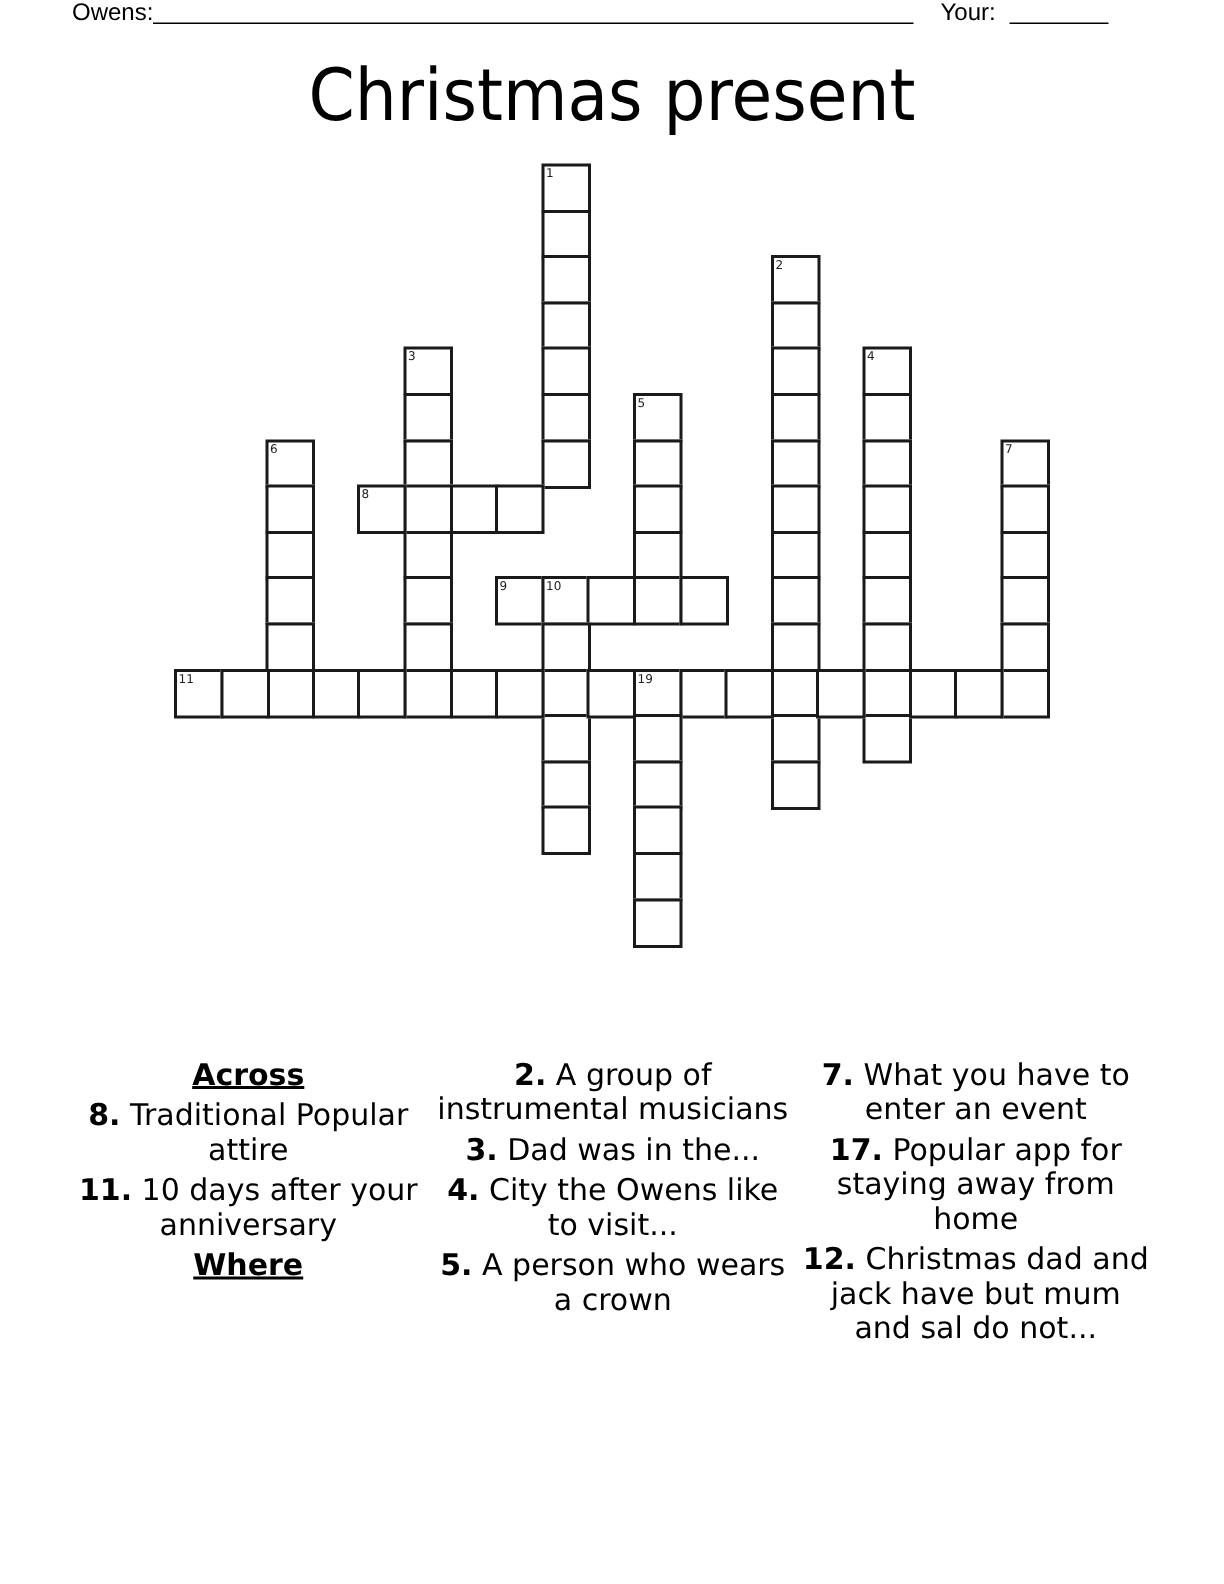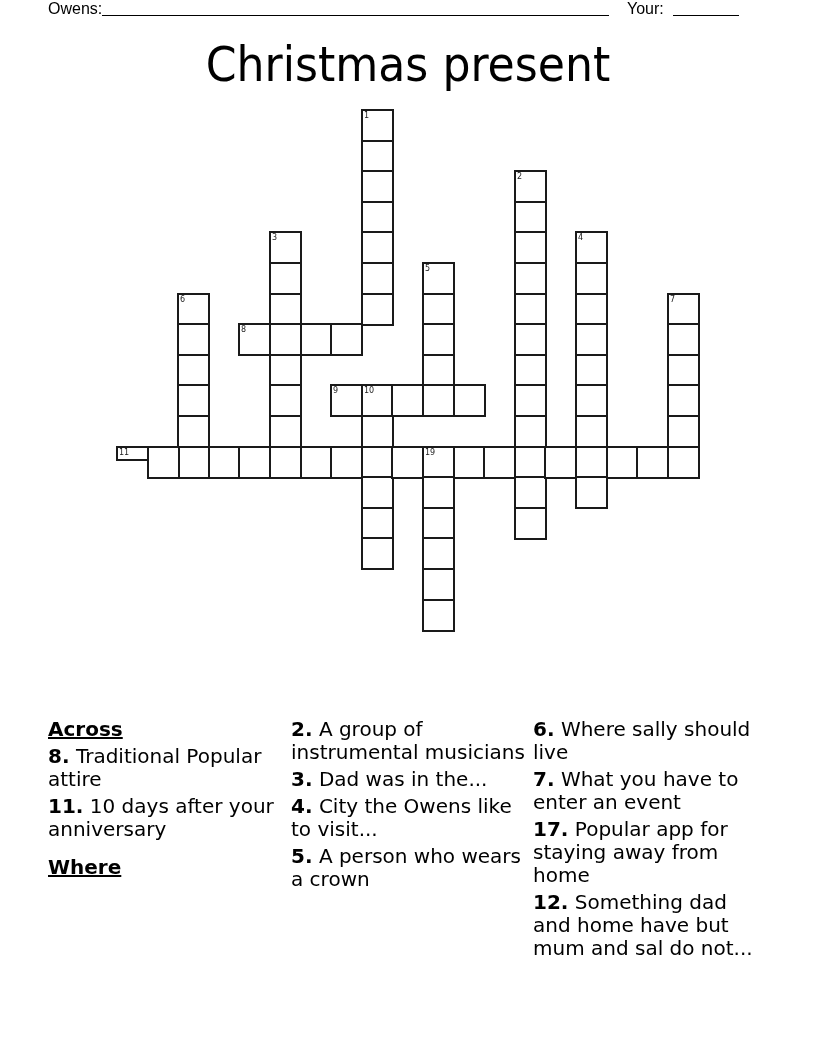--- a/index.html
+++ b/index.html
@@ -26,21 +26,21 @@
   }
   .cell .num {
     position: absolute; left: 1px; top: 0px;
     font-family: "DejaVu Sans", sans-serif; font-size: 8px; line-height: 9px; color: #222;
   }
 
   .clues {
     position: absolute; top: 700px; left: 48px; width: 740px;
     font-family: "DejaVu Sans", sans-serif; font-size: 20px; line-height: 23px;
   }
-  .clue-col { position: absolute; top: 18px; width: 235px; }
+  .clue-col { position: absolute; top: 5px; width: 235px; text-align: center; }
   .clue-col.c1 { left: 0; }
   .clue-col.c2 { left: 243px; }
   .clue-col.c3 { left: 485px; }
   .clue-heading { font-weight: bold; text-decoration: underline; margin-bottom: 4px; display: block; }
   .clue { margin-bottom: 4px; display: block; }
   .clue .cnum { font-weight: bold; }
 </style>
 </head>
 <body>
 
@@ -132,21 +132,21 @@
     <div class="cell" style="left: 361px; top: 384px; width: 33px; height: 33px;">
       <span class="num">10</span>
     </div>
     <div class="cell" style="left: 391px; top: 384px; width: 33px; height: 33px;"></div>
     <div class="cell" style="left: 453px; top: 384px; width: 33px; height: 33px;"></div>
     <div class="cell" style="left: 361px; top: 415px; width: 33px; height: 33px;"></div>
     <div class="cell" style="left: 361px; top: 446px; width: 33px; height: 33px;"></div>
     <div class="cell" style="left: 361px; top: 476px; width: 33px; height: 33px;"></div>
     <div class="cell" style="left: 361px; top: 507px; width: 33px; height: 33px;"></div>
     <div class="cell" style="left: 361px; top: 537px; width: 33px; height: 33px;"></div>
-    <div class="cell" style="left: 116px; top: 446px; width: 33px; height: 15px;">
+    <div class="cell" style="left: 116px; top: 446px; width: 33px; height: 33px;">
       <span class="num">11</span>
     </div>
     <div class="cell" style="left: 147px; top: 446px; width: 33px; height: 33px;"></div>
     <div class="cell" style="left: 208px; top: 446px; width: 33px; height: 33px;"></div>
     <div class="cell" style="left: 238px; top: 446px; width: 33px; height: 33px;"></div>
     <div class="cell" style="left: 300px; top: 446px; width: 33px; height: 33px;"></div>
     <div class="cell" style="left: 330px; top: 446px; width: 33px; height: 33px;"></div>
     <div class="cell" style="left: 391px; top: 446px; width: 33px; height: 33px;"></div>
     <div class="cell" style="left: 422px; top: 446px; width: 33px; height: 33px;">
       <span class="num">19</span>
@@ -160,28 +160,27 @@
     <div class="cell" style="left: 422px; top: 507px; width: 33px; height: 33px;"></div>
     <div class="cell" style="left: 422px; top: 537px; width: 33px; height: 33px;"></div>
     <div class="cell" style="left: 422px; top: 568px; width: 33px; height: 33px;"></div>
     <div class="cell" style="left: 422px; top: 599px; width: 33px; height: 33px;"></div>
   </div>
 
 <div class="clues">
   <div class="clue-col c1">
     <span class="clue-heading">Across</span>
     <span class="clue"><span class="cnum">8.</span> <span>Traditional Popular attire</span></span>
-    <span class="clue" style="margin-bottom:15px"><span class="cnum">11.</span> <span>10 days after your anniversary</span></span>
+    <span class="clue" style="margin-bottom:4px"><span class="cnum">11.</span> <span>10 days after your anniversary</span></span>
     <span class="clue-heading">Where</span>
   </div>
   <div class="clue-col c2">
     <span class="clue"><span class="cnum">2.</span> <span>A group of instrumental musicians</span></span>
     <span class="clue"><span class="cnum">3.</span> <span>Dad was in the...</span></span>
     <span class="clue"><span class="cnum">4.</span> <span>City the Owens like to visit...</span></span>
     <span class="clue"><span class="cnum">5.</span> <span>A person who wears a crown</span></span>
   </div>
   <div class="clue-col c3">
-    <span class="clue"><span class="cnum">6.</span> <span>Where sally should live</span></span>
     <span class="clue"><span class="cnum">7.</span> <span>What you have to enter an event</span></span>
     <span class="clue"><span class="cnum">17.</span> <span>Popular app for staying away from home</span></span>
-    <span class="clue"><span class="cnum">12.</span> <span>Something dad and home have but mum and sal do not...</span></span>
+    <span class="clue"><span class="cnum">12.</span> <span>Christmas dad and jack have but mum and sal do not...</span></span>
   </div>
 </div>
 
 </body></html>

